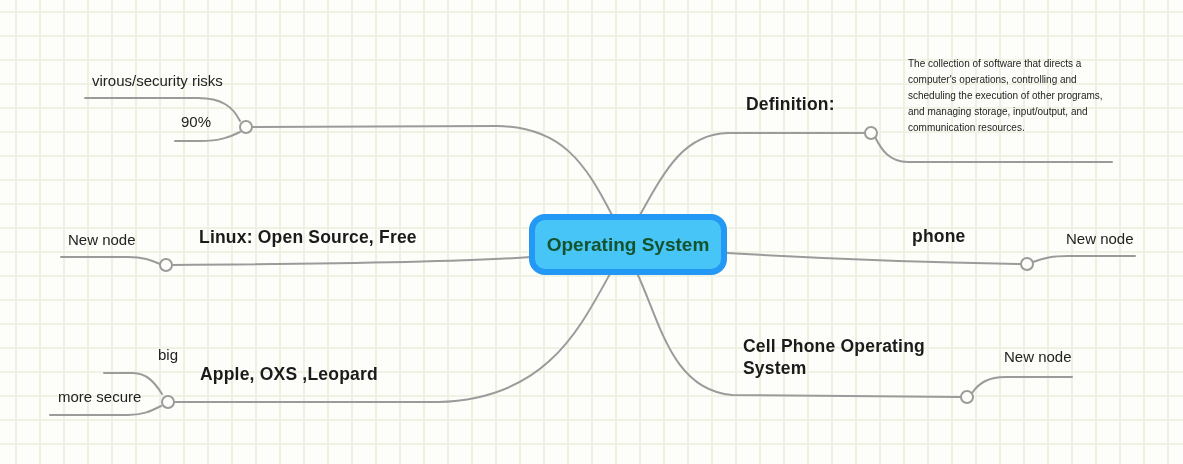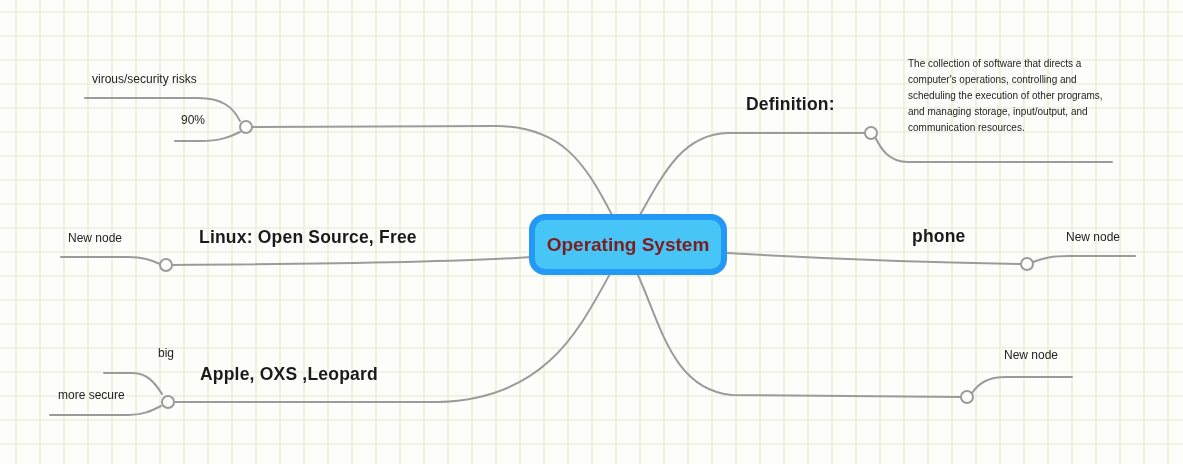--- a/index.html
+++ b/index.html
@@ -12,35 +12,35 @@
       linear-gradient(to right, #edf1e2 2px, transparent 2px),
       linear-gradient(to bottom, #f2f1e6 2px, transparent 2px);
     background-size:24px 24px;
     background-position:15px 11px;
     font-family:"Liberation Sans", sans-serif;
     color:#1b1b1b;
   }
   #wires{position:absolute;left:0;top:0;}
   .lbl{position:absolute;white-space:nowrap;cursor:default;}
   .branch{font-weight:700;font-size:17.5px;letter-spacing:0.2px;}
-  .leaf{font-weight:400;font-size:12px;color:#222;}
+  .leaf{font-weight:400;font-size:15px;color:#222;}
   .para{
     position:absolute;left:908px;top:56px;width:207px;
     font-size:10px;line-height:16.1px;font-weight:400;
     white-space:normal;color:#222;
   }
   .wrap2{white-space:normal;width:195px;line-height:22px;}
   #root-node{
     position:absolute;left:529px;top:214px;width:198px;height:61px;
     box-sizing:border-box;
     background:#47c5f7;
     border:6px solid #2398f4;
     border-radius:16px;
     display:flex;align-items:center;justify-content:center;
-    font-weight:700;font-size:19px;color:#7f1d1d;
+    font-weight:700;font-size:19px;color:#14532d;
     cursor:pointer;
   }
 </style>
 </head>
 <body>
 
 <div id="canvas">
 
   <svg id="wires" width="1183" height="464" viewBox="0 0 1183 464">
     <g fill="none" stroke="#9b9b9b" stroke-width="2" stroke-linecap="round">
@@ -85,15 +85,16 @@
   <div class="lbl branch" style="left:199px;top:227px;">Linux: Open Source, Free</div>
   <div class="lbl leaf" style="left:68px;top:231px;">New node</div>
 
   <div class="lbl branch" style="left:912px;top:226px;">phone</div>
   <div class="lbl leaf" style="left:1066px;top:230px;">New node</div>
 
   <div class="lbl branch" style="left:200px;top:364px;">Apple, OXS ,Leopard</div>
   <div class="lbl leaf" style="left:110px;top:346px;padding-left:48px;">big</div>
   <div class="lbl leaf" style="left:58px;top:388px;">more secure</div>
 
+  <div class="lbl branch wrap2" style="left:743px;top:335px;">Cell Phone Operating System</div>
   <div class="lbl leaf" style="left:1004px;top:348px;">New node</div>
 
 </div>
 
 </body></html>

